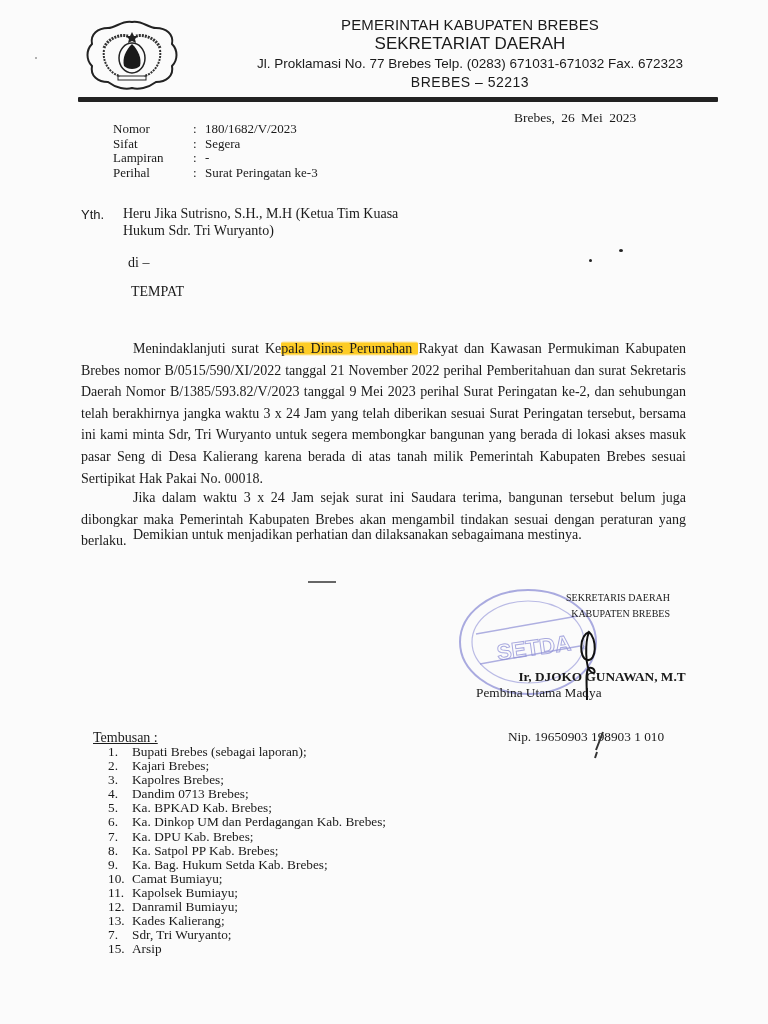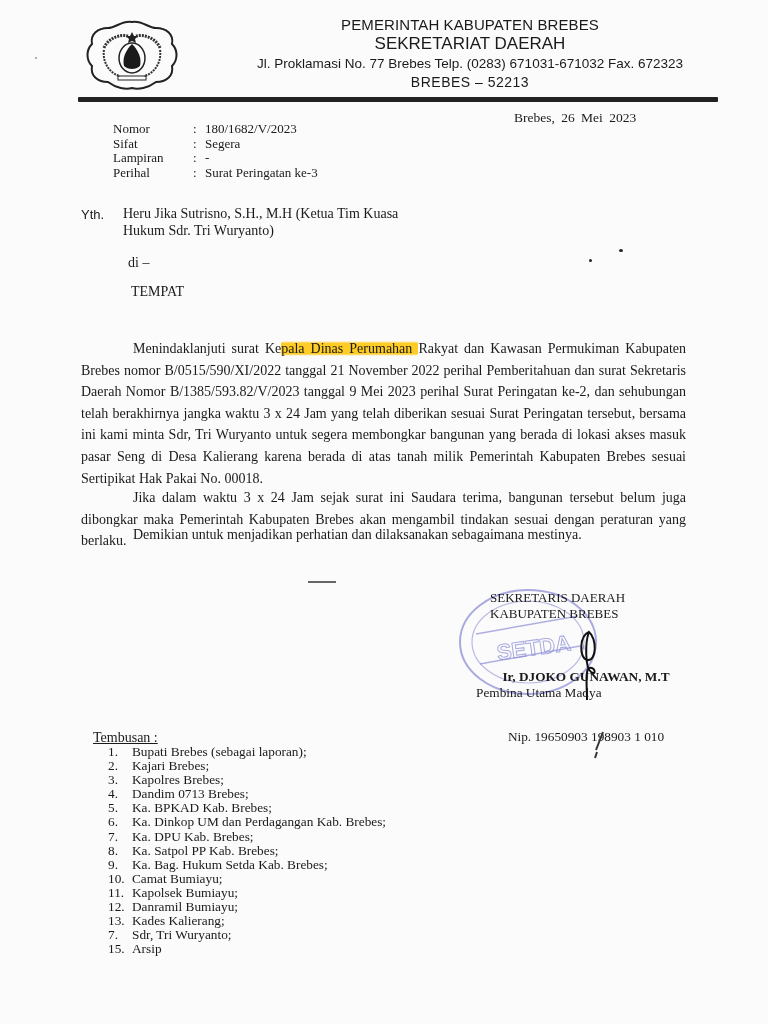--- a/index.html
+++ b/index.html
@@ -29,23 +29,23 @@
     .tempat { left: 131px; top: 284px; font-size: 14px; }
     
     .para { left: 81px; width: 605px; font-size: 14px; line-height: 21.6px; text-align: justify; text-align-last: left; }
     .p1 { top: 338px; }
     .p2 { top: 487px; }
     .p3 { top: 524px; }
     .indent { display: inline-block; width: 52px; }
     .hl { background: linear-gradient(180deg, rgba(255,200,0,0) 0%, rgba(255,196,0,0.85) 15%, rgba(255,196,0,0.85) 85%, rgba(255,200,0,0) 100%); border-radius: 3px; }
     
     .stamp { left: 456px; top: 584px; width: 150px; height: 120px; }
-    .sig-title { left: 490px; top: 590px; width: 180px; text-align: left; font-size: 13px; line-height: 15.5px; }
+    .sig-title { left: 490px; top: 590px; width: 180px; text-align: right; font-size: 10px; line-height: 15.5px; }
     .signature { left: 575px; top: 628px; width: 30px; height: 80px; }
-    .sig-name { left: 476px; top: 669px; width: 220px; text-align: center; font-size: 13.3px; font-weight: bold; }
+    .sig-name { left: 492px; top: 669px; width: 220px; text-align: center; font-size: 13.3px; font-weight: bold; }
     .sig-rank { left: 476px; top: 685px; width: 220px; font-size: 13.3px; }
     .sig-nip { left: 476px; top: 701px; width: 220px; text-align: center; font-size: 13.3px; margin-top: 28px; }
     .paraf { left: 592px; top: 730px; width: 14px; height: 30px; }
     
     .tembusan-label { left: 93px; top: 730px; font-size: 14px; text-decoration: underline; }
     .cc { left: 108px; top: 745px; font-size: 13.3px; line-height: 14.1px; margin: 0; padding: 0; list-style: none; }
     .cc li { display: flex; }
     .cc .n { width: 24px; }
     .speck { background: #222; border-radius: 50%; }
   </style>

